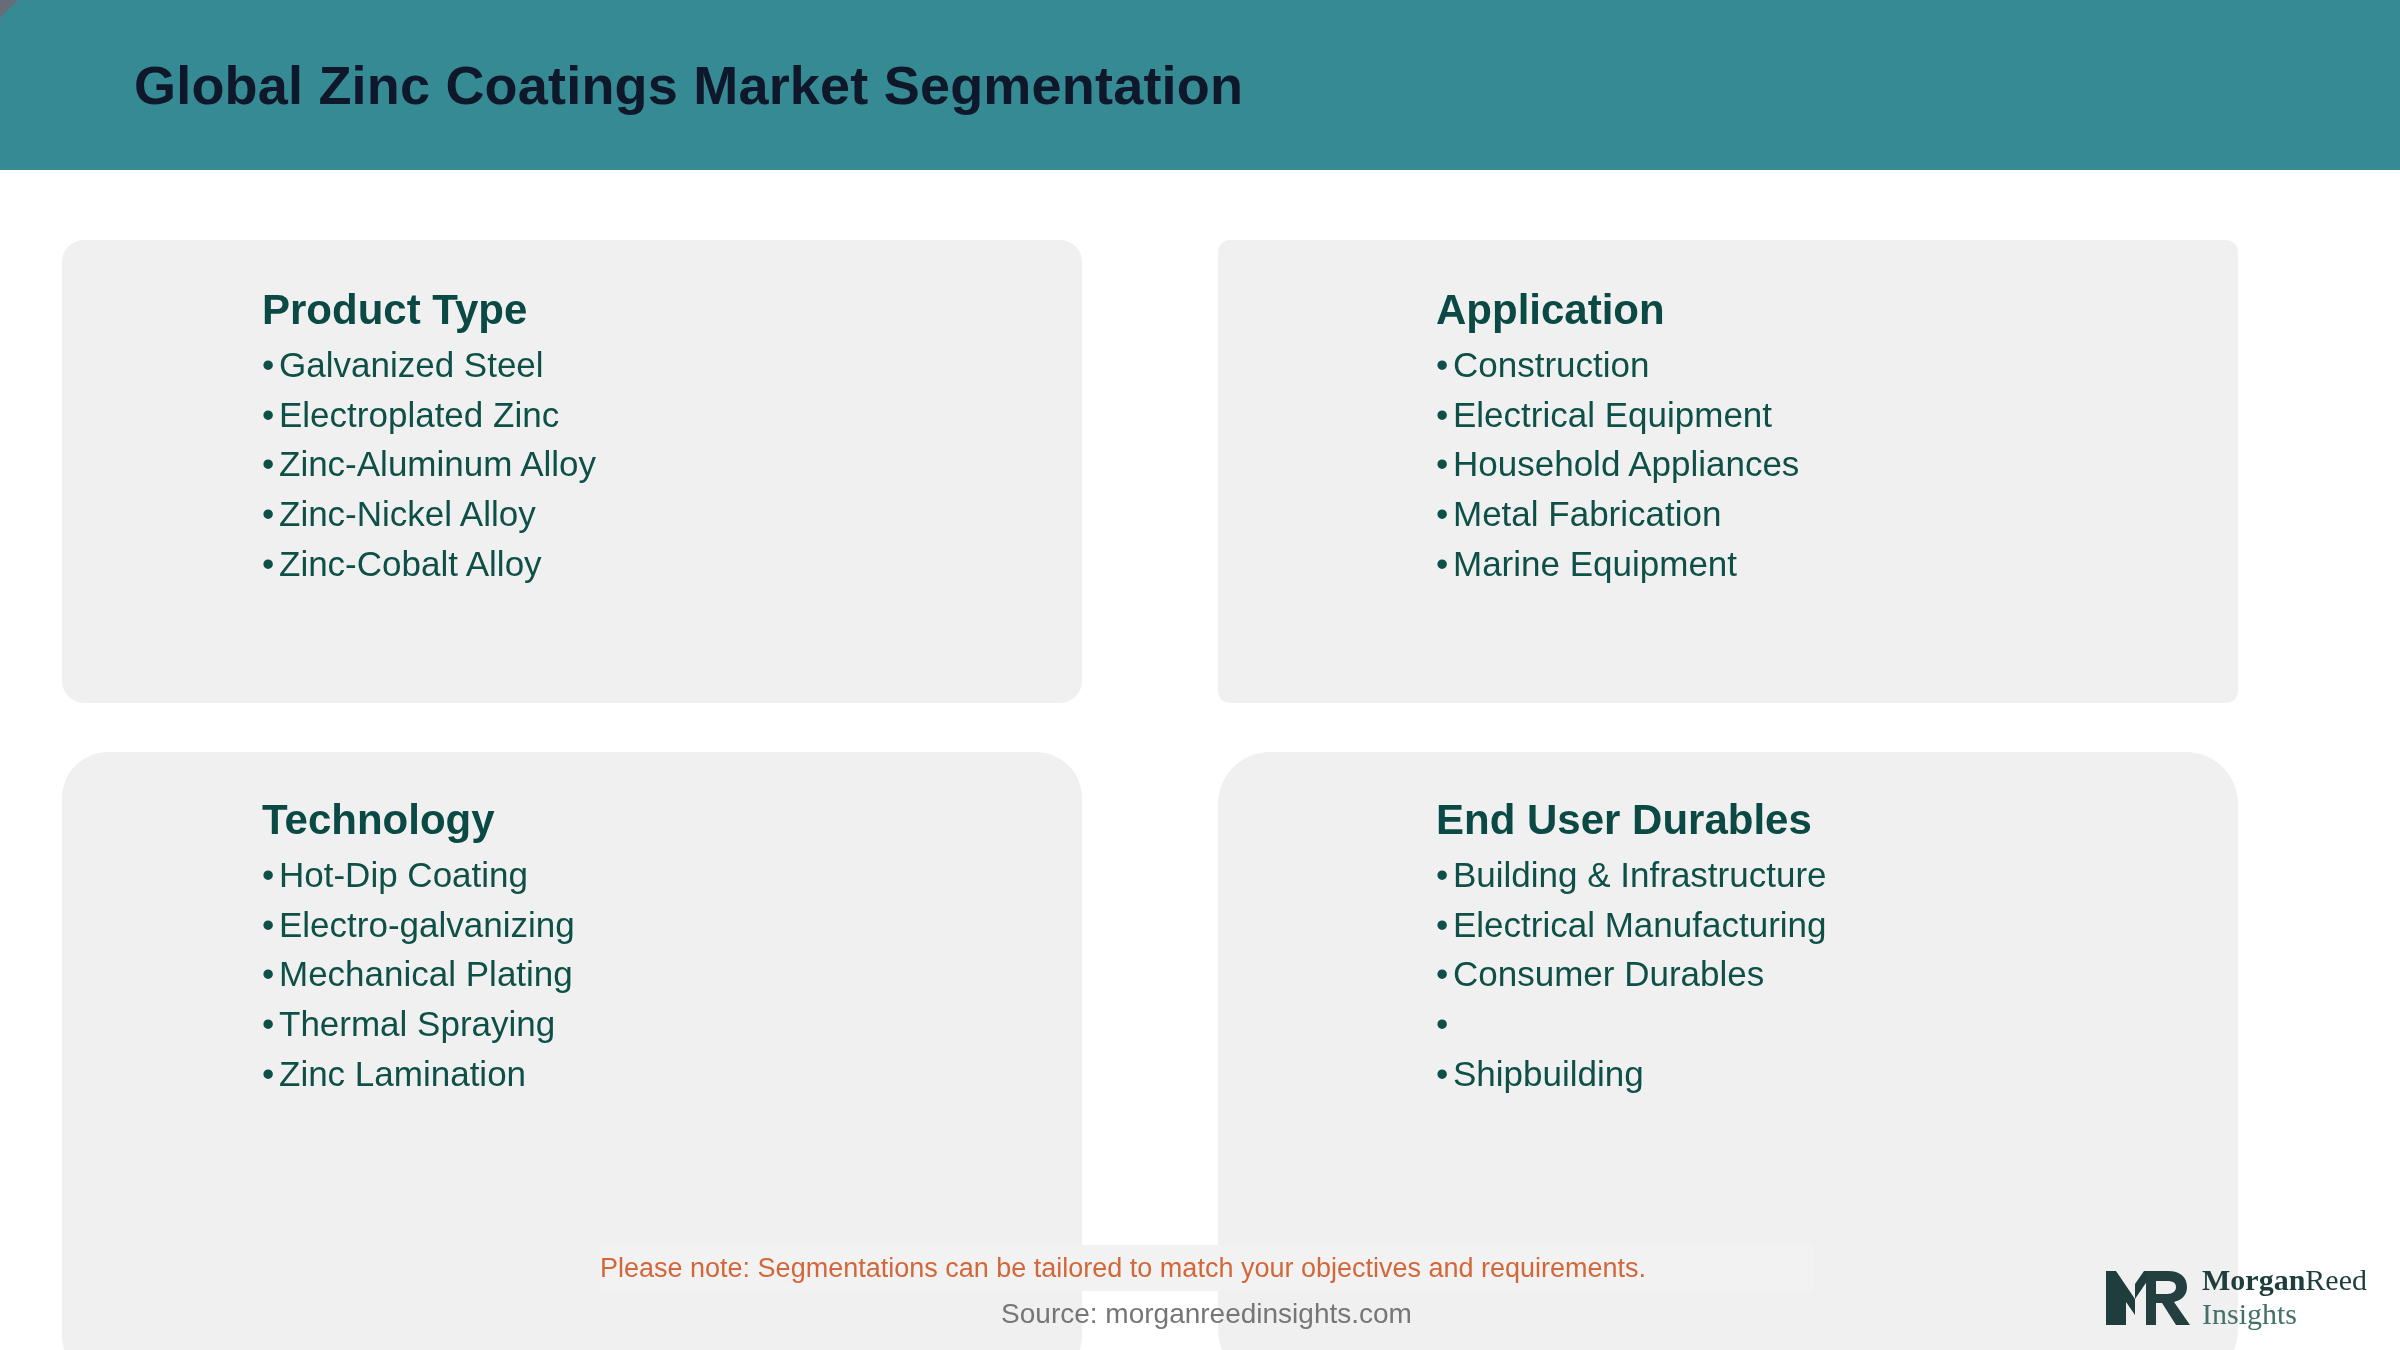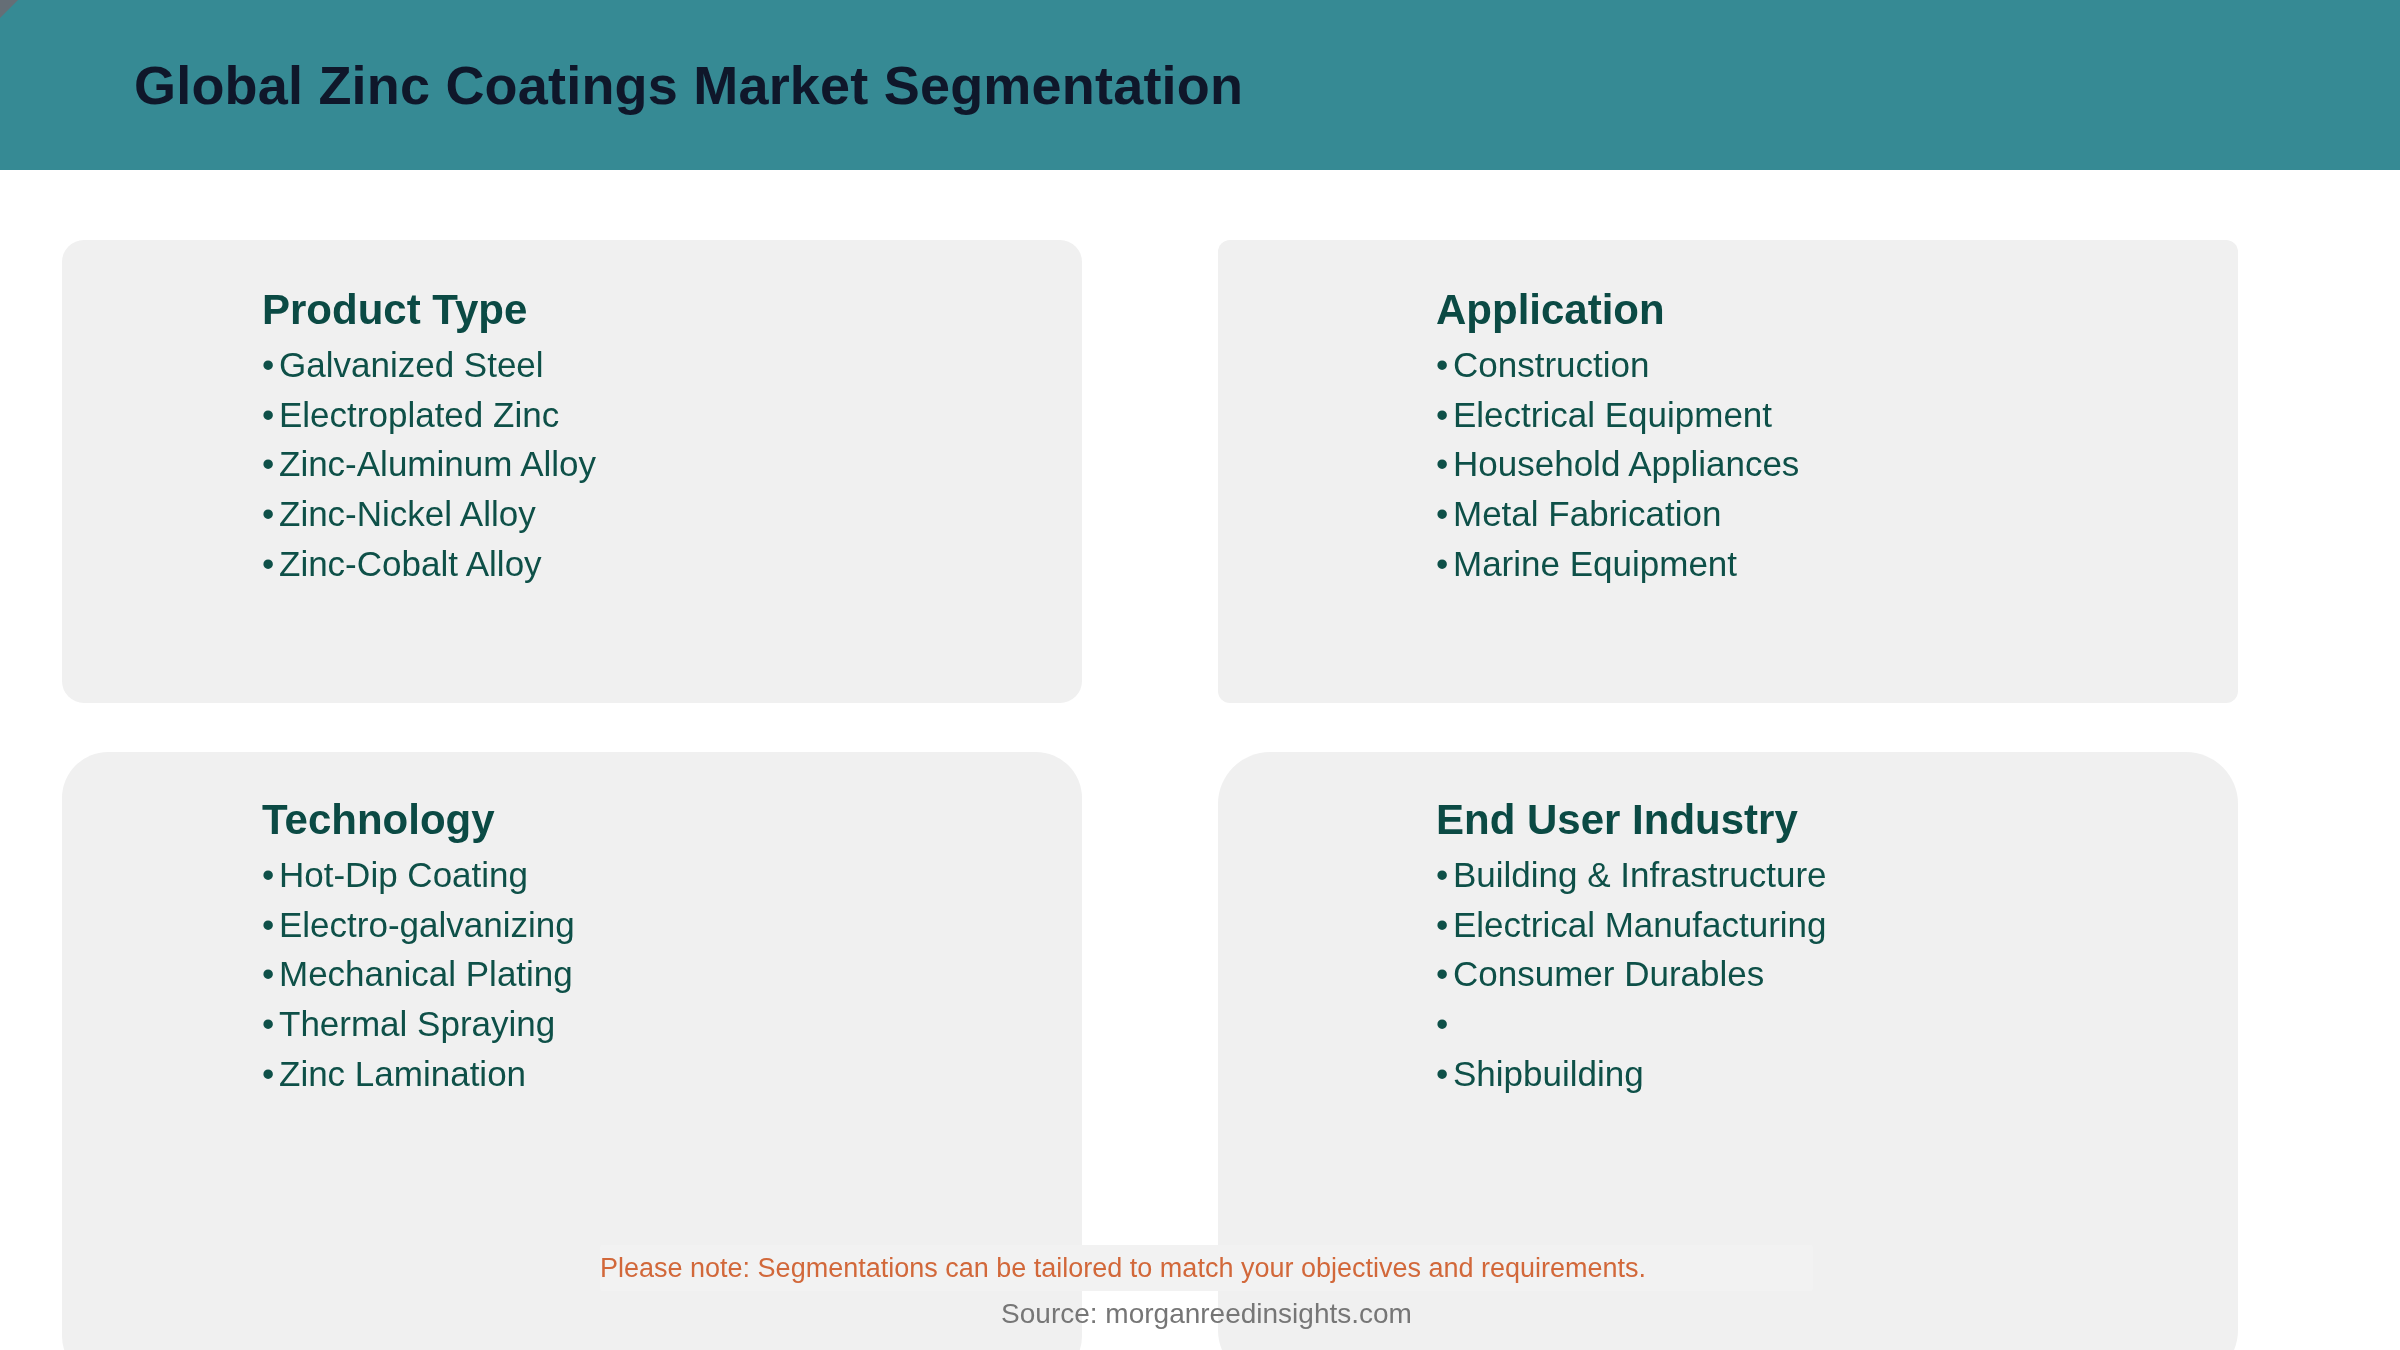--- a/index.html
+++ b/index.html
@@ -269,21 +269,21 @@
           <li>
               <span class="bullet">•</span>
               <span>Zinc Lamination</span>
             </li>
         </ul>
       </div>
     </div>
 
     <div class="card right" id="card-end-user">
       <div class="card-inner">
-        <div class="card-title">End User Industry</div>
+        <div class="card-title">End User Durables</div>
         <ul class="card-list">
           <li>
               <span class="bullet">•</span>
               <span>Building &amp; Infrastructure</span>
             </li>
           <li>
               <span class="bullet">•</span>
               <span>Electrical Manufacturing</span>
             </li>
           <li>
@@ -303,14 +303,26 @@
 
   </div>
 
   <div id="footer">
     <div id="note-band">
       <div id="note-text">Please note: Segmentations can be tailored to match your objectives and requirements.</div>
     </div>
     <div id="source-text">Source: morganreedinsights.com</div>
   </div>
 
+  <div id="logo">
+    <svg id="logo-mark" viewBox="0 0 92 64">
+      <path d="M4 60 L4 6 L14 6 L33 34 L33 50 L24 37 L24 60 Z" fill="#1f3d3d"></path>
+      <path d="M33 34 L52 6 L42 6 L33 19 Z" fill="#1f3d3d"></path>
+      <path d="M44 60 L44 6 L66 6 C78 6 85 12 85 22 C85 30 80 35 72 37 L88 60 L74 60 L60 38 L54 38 L54 60 Z
+               M54 16 L54 29 L65 29 C71 29 74 26 74 22 C74 18 71 16 65 16 Z" fill="#243f40"></path>
+    </svg>
+    <div id="logo-words">
+      <div class="logo-line1"><span class="bold">Morgan</span><span>Reed</span></div>
+      <div class="logo-line2">Insights</div>
+    </div>
+  </div>
 
 </div>
 
 </body></html>

